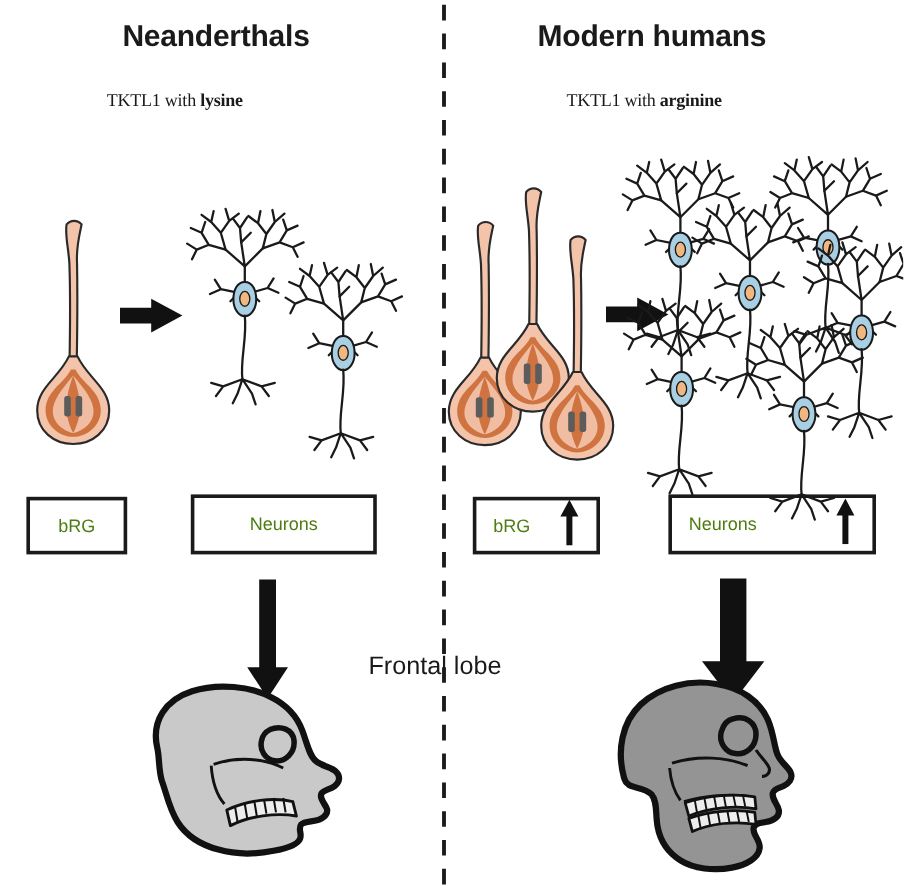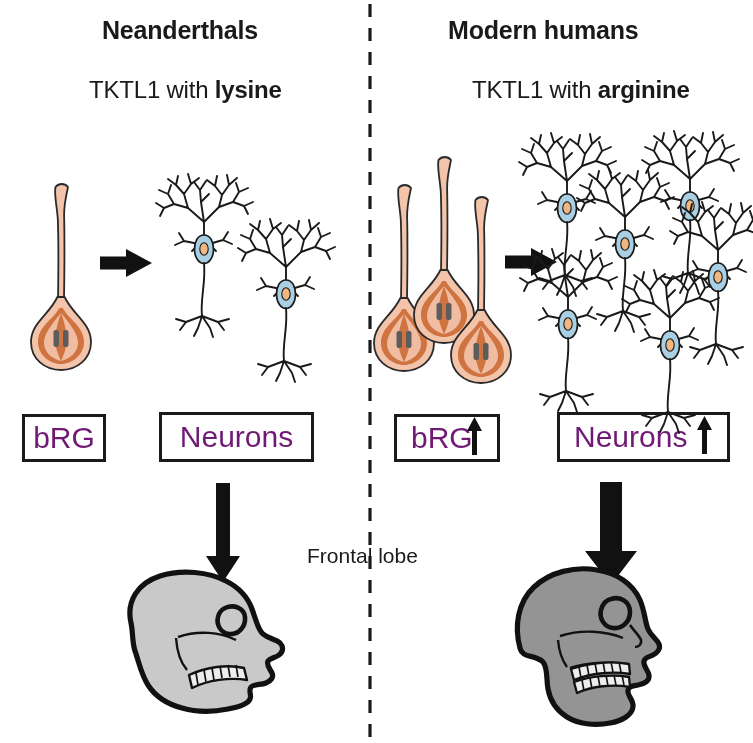--- a/index.html
+++ b/index.html
@@ -29,41 +29,42 @@
     position: absolute;
     white-space: nowrap;
     color: #1a1a1a;
   }
   .panel-title {
     font-size: 25px;
     font-weight: bold;
     letter-spacing: -0.2px;
   }
   .panel-sub {
-    font-size: 24px;
+    font-size: 15px;
     font-weight: normal;
     letter-spacing: -0.2px;
+    font-family: Liberation Serif, serif;
   }
   .panel-sub b { font-weight: bold; }
   .frontal-lobe {
     font-size: 21px;
     font-weight: normal;
   }
   .box {
     position: absolute;
     border: 3px solid #1a1a1a;
     background: #ffffff;
     box-sizing: border-box;
     display: flex;
     align-items: center;
     justify-content: center;
   }
   .box .box-label {
-    font-size: 30px;
-    color: #701a75;
+    font-size: 15px;
+    color: #4d7c0f;
     line-height: 1;
   }
   .box.with-arrow {
     justify-content: flex-start;
     padding-left: 14px;
   }
   .box .up-arrow {
     position: absolute;
     right: 14px;
     top: 50%;

